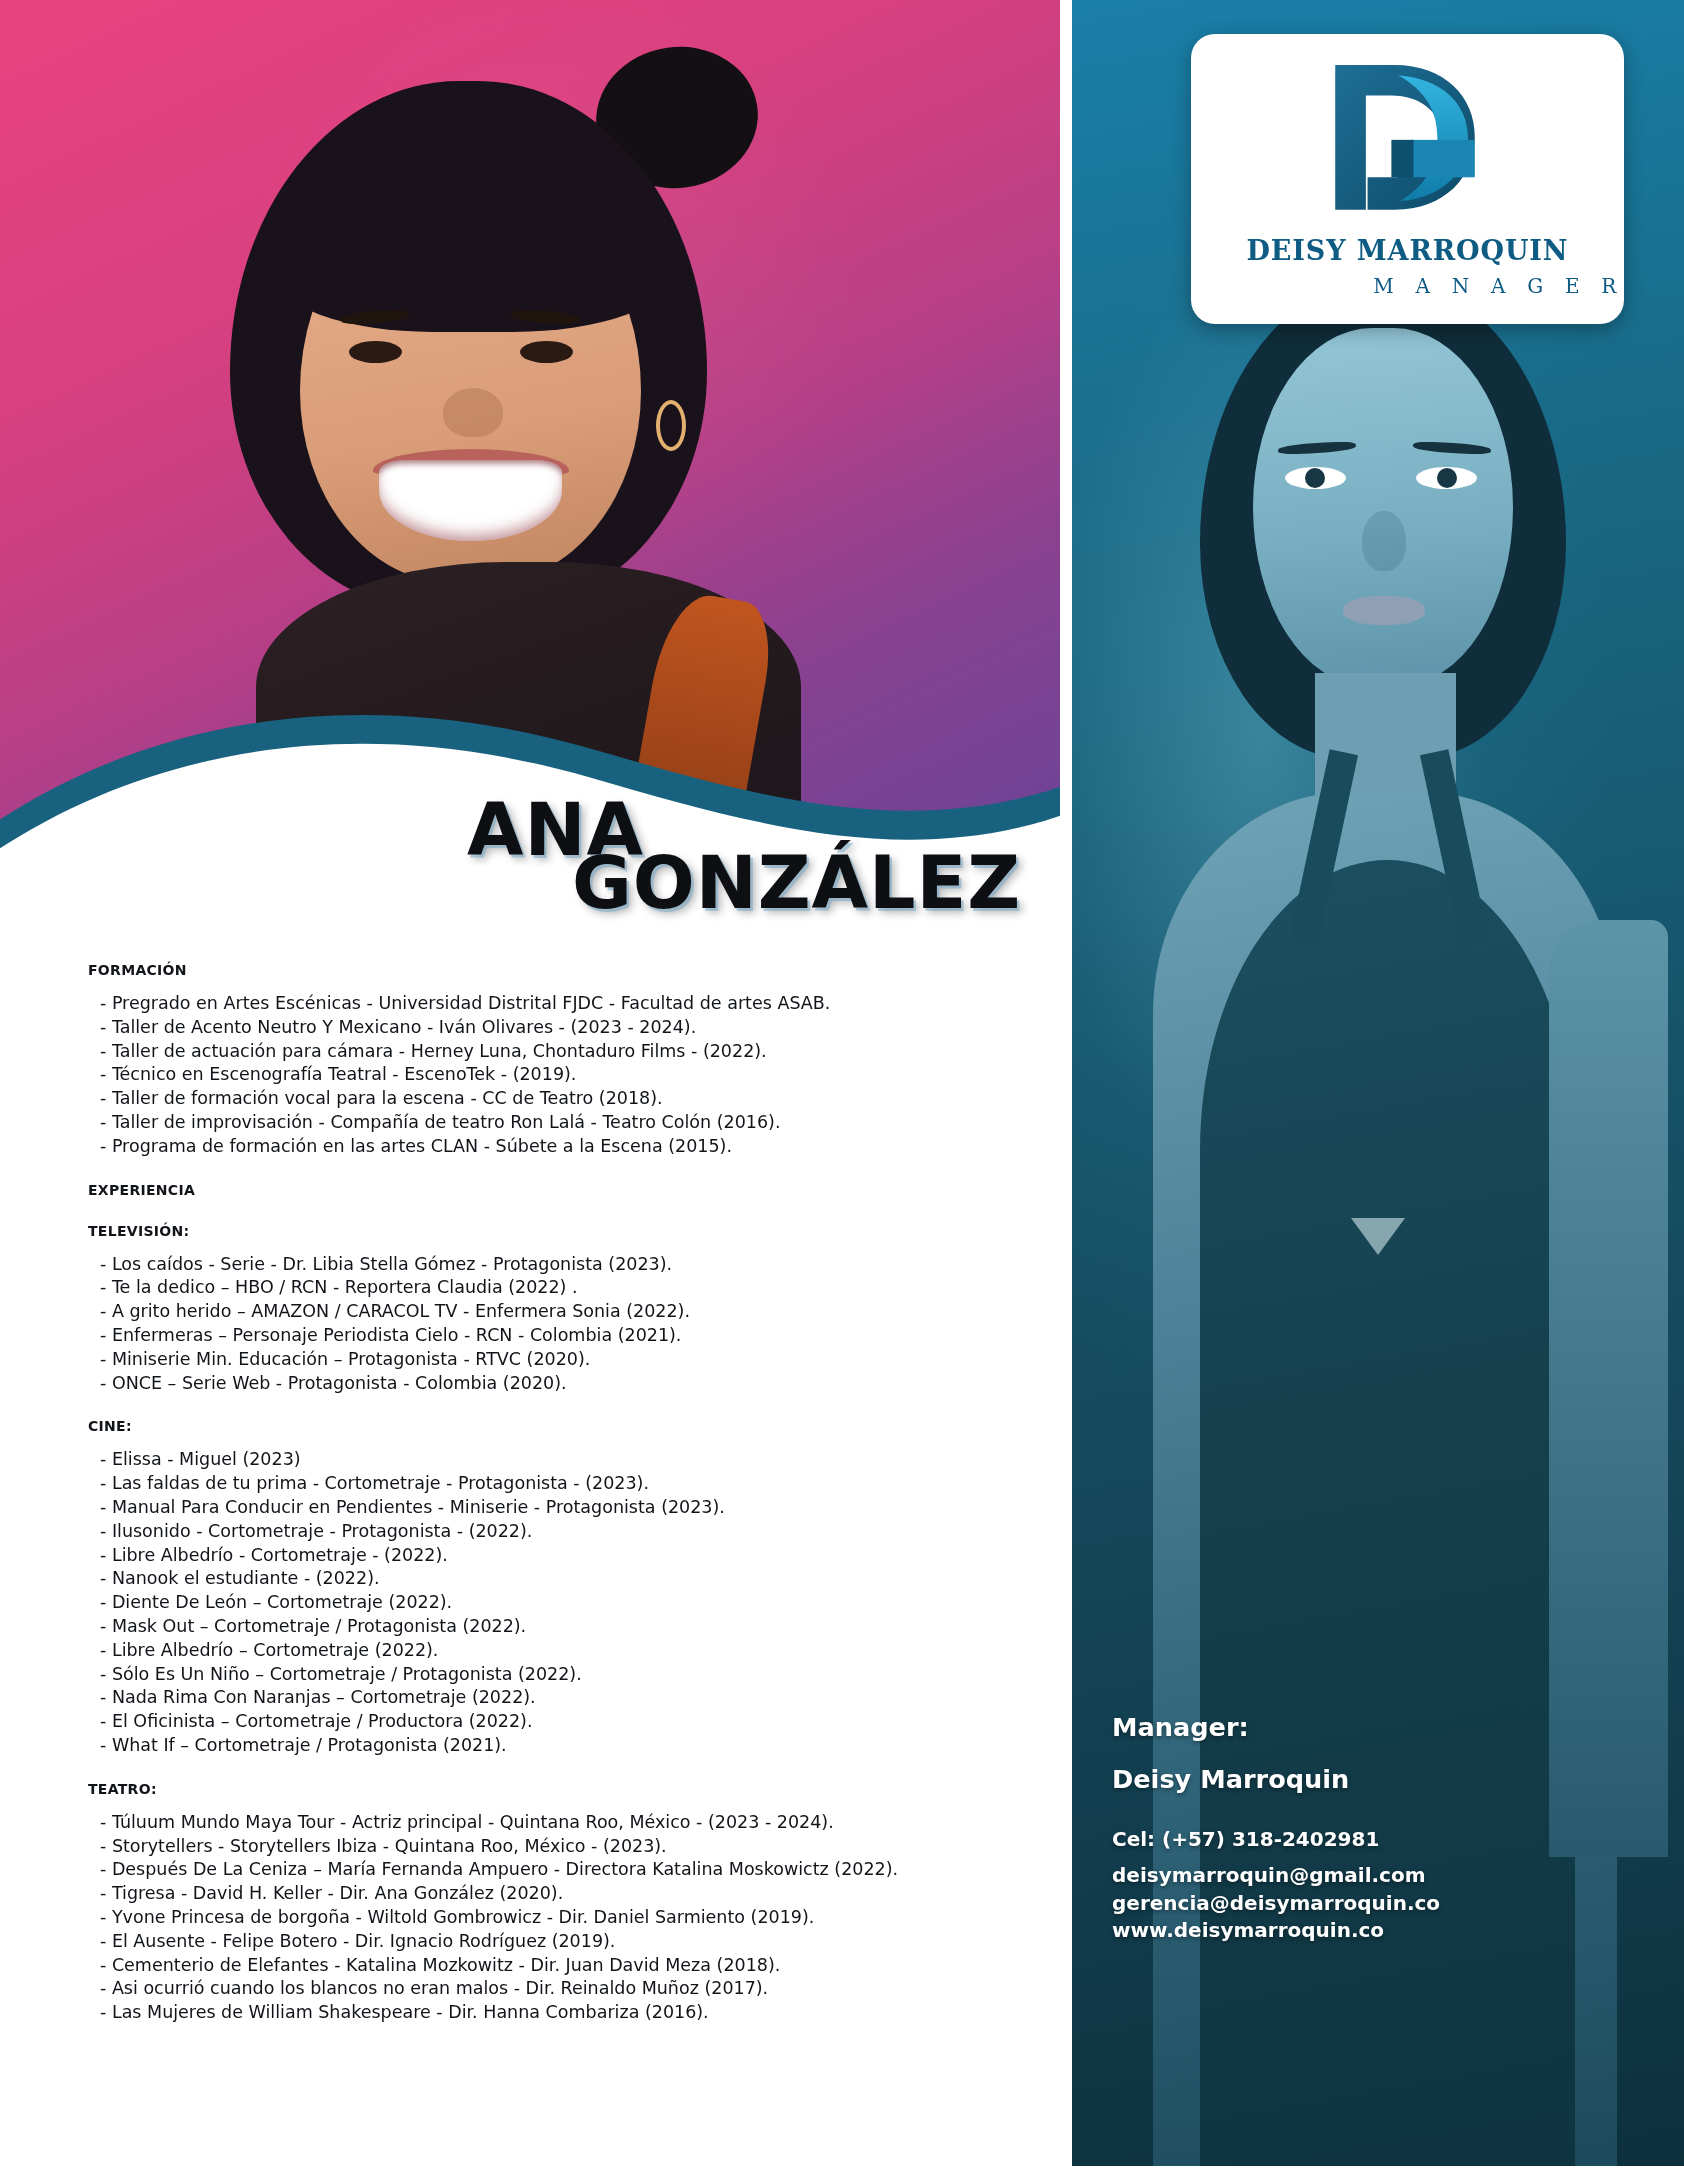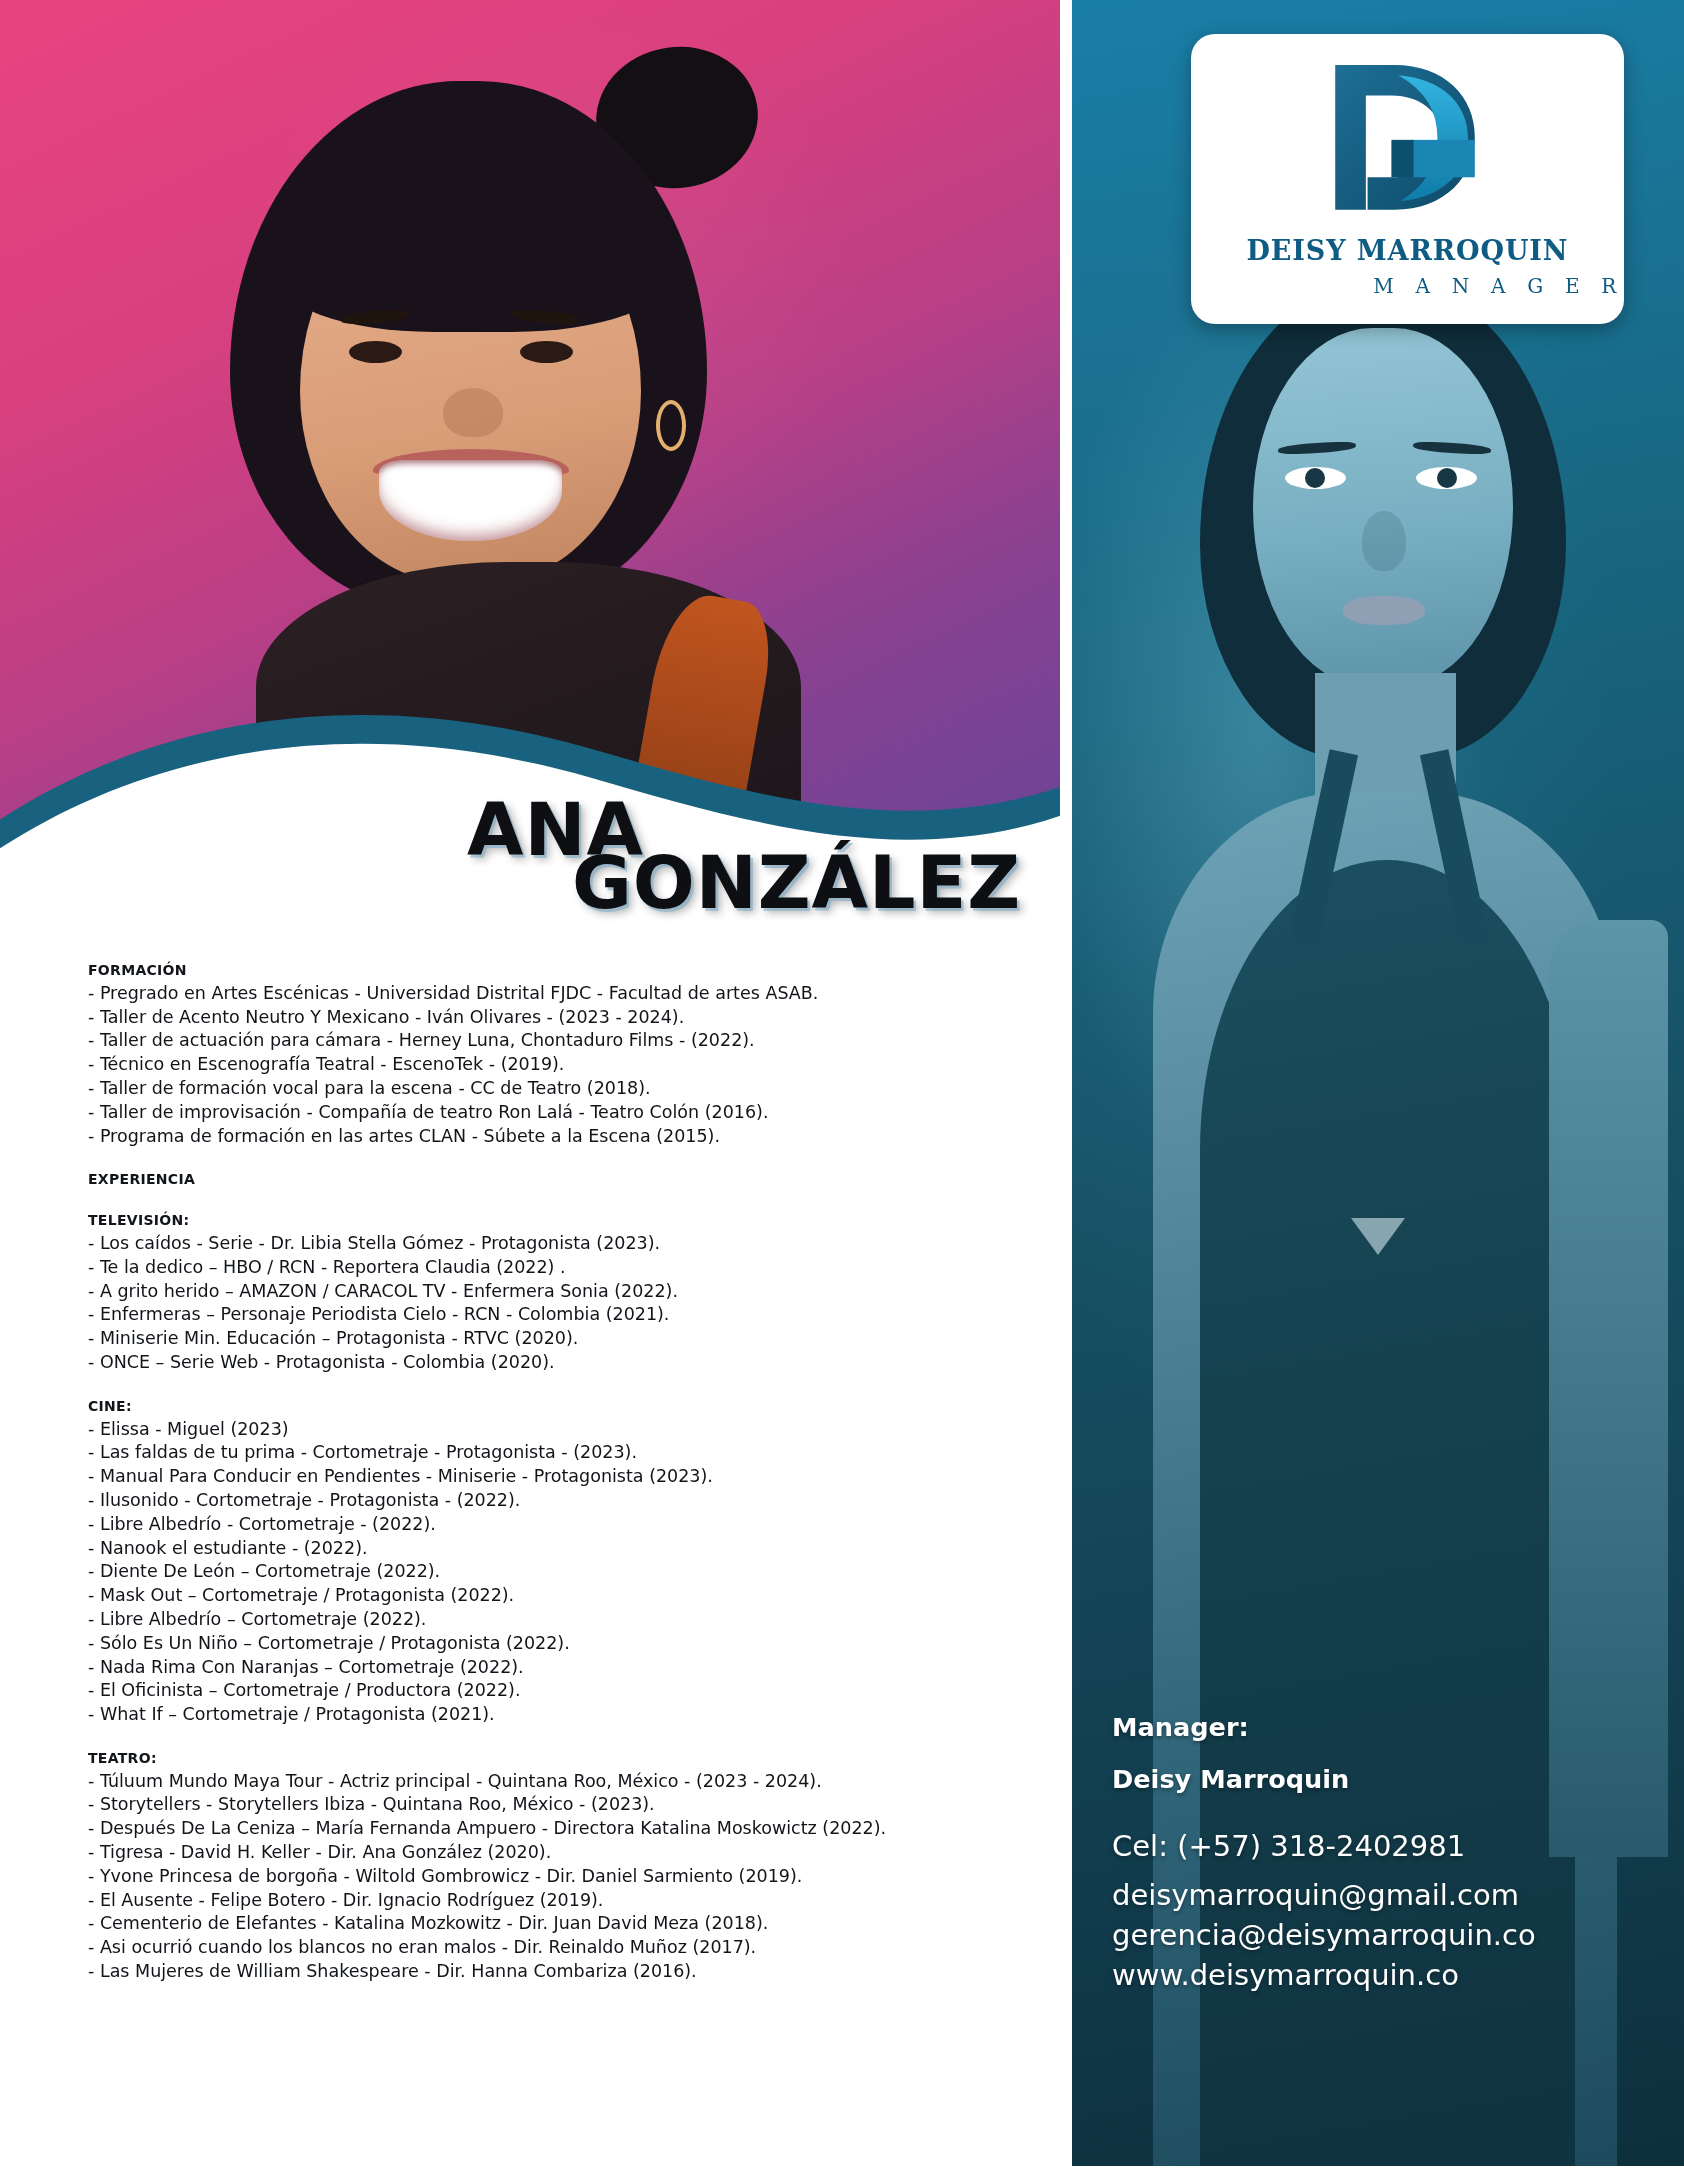--- a/index.html
+++ b/index.html
@@ -178,21 +178,21 @@
     font-size: 17.5px;
     line-height: 1.36;
   }
   .cv h3 {
     font-size: 14px;
     font-weight: bold;
     margin: 0 0 1.7px 0;
     letter-spacing: 0.3px;
   }
   .cv .section { margin-bottom: 22px; }
-  .cv ul { list-style: none; margin: 0; padding: 0; }
+  .cv ul { list-style: none; margin: 12px; padding: 0; }
   .cv li { white-space: nowrap; }
 
   
   .col-divider {
     position: absolute;
     left: 1060px; top: 0;
     width: 12px; height: 2181px;
     background: #ffffff;
   }
 
@@ -350,22 +350,22 @@
     margin-bottom: 22px;
     text-shadow: 0 1.7px 4.3px rgba(0,0,0,0.4);
   }
   .contact .mgr-name {
     font-size: 25.6px;
     font-weight: bold;
     margin-bottom: 32px;
     text-shadow: 0 1.7px 4.3px rgba(0,0,0,0.4);
   }
   .contact .line {
-    font-size: 29px;
-    font-weight: normal;
+    font-size: 20px;
+    font-weight: bold;
     line-height: 1.38;
     text-shadow: 0 1.7px 4.3px rgba(0,0,0,0.4);
   }
   .contact .line.phone { margin-bottom: 8.5px; }
 
   
   .bottom-bar {
     position: absolute;
     left: 0; bottom: 0;
     width: 1685px; height: 15.3px;

